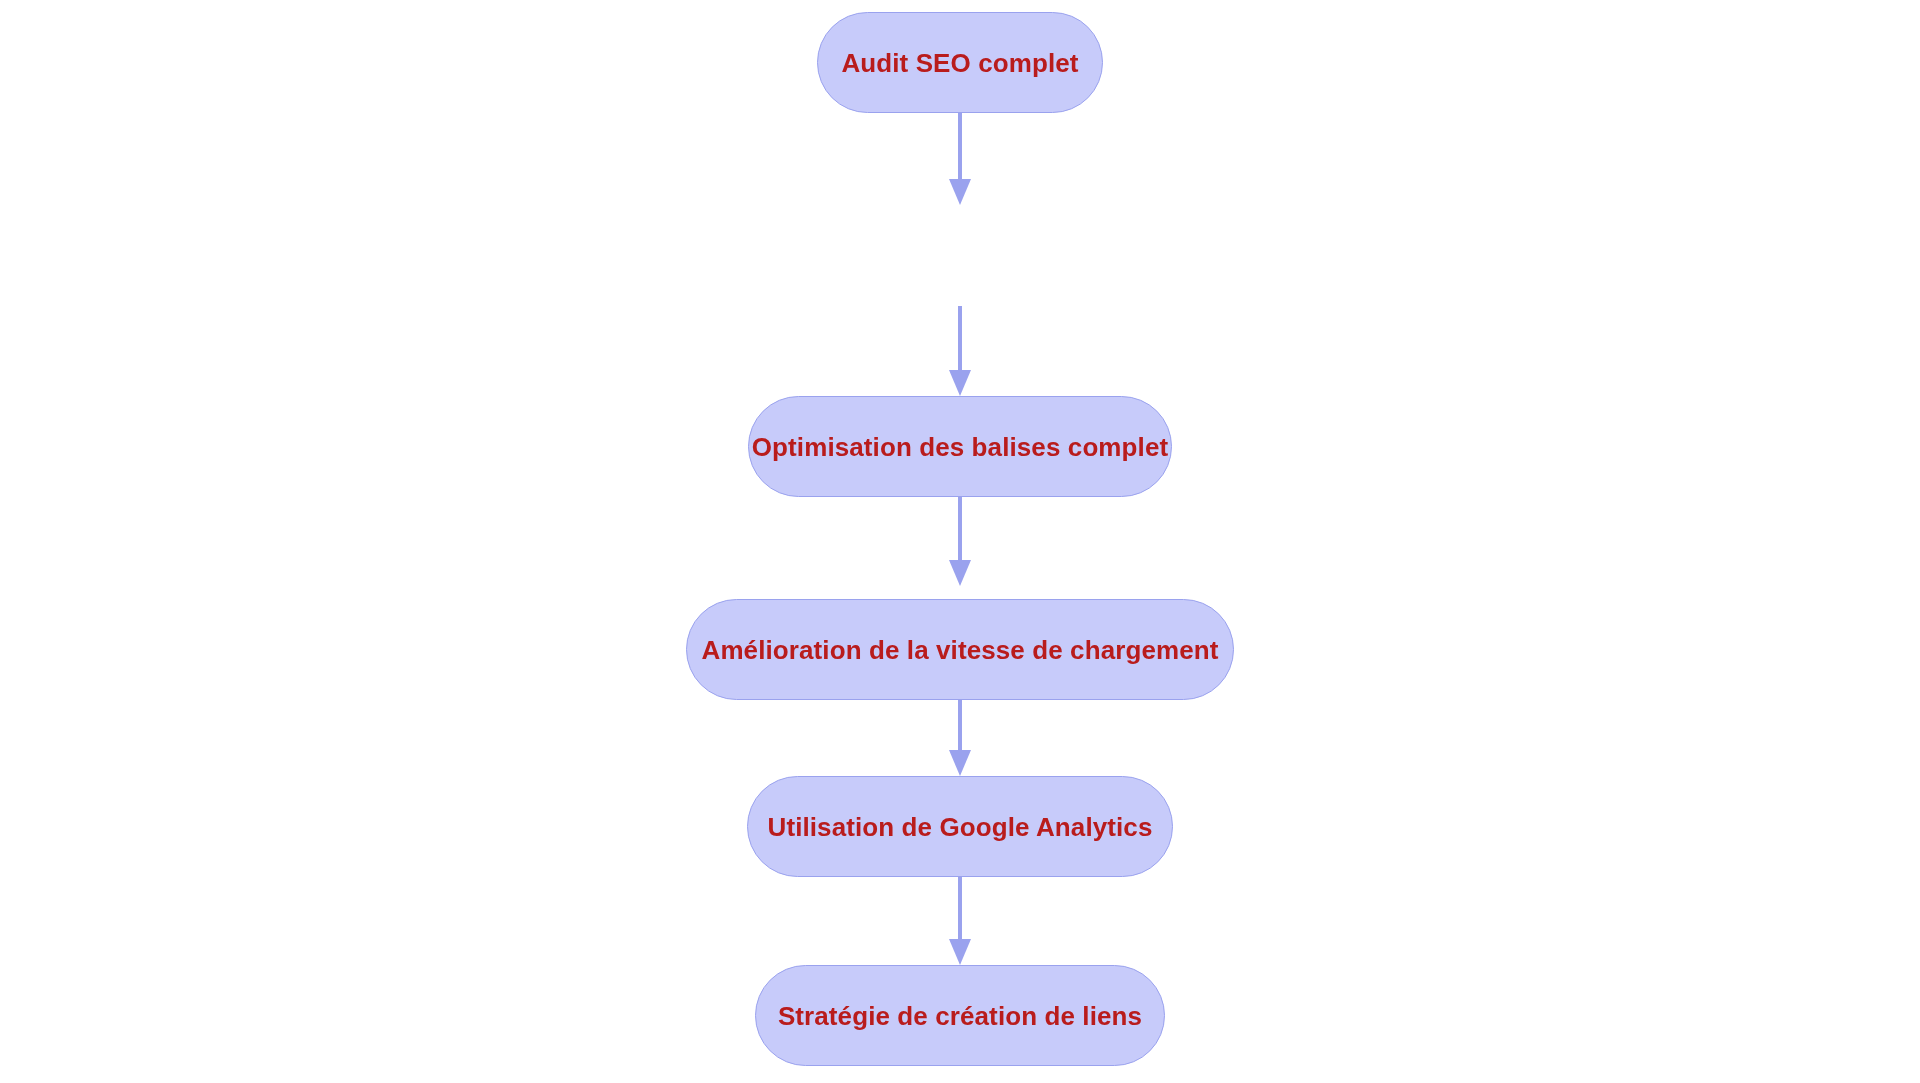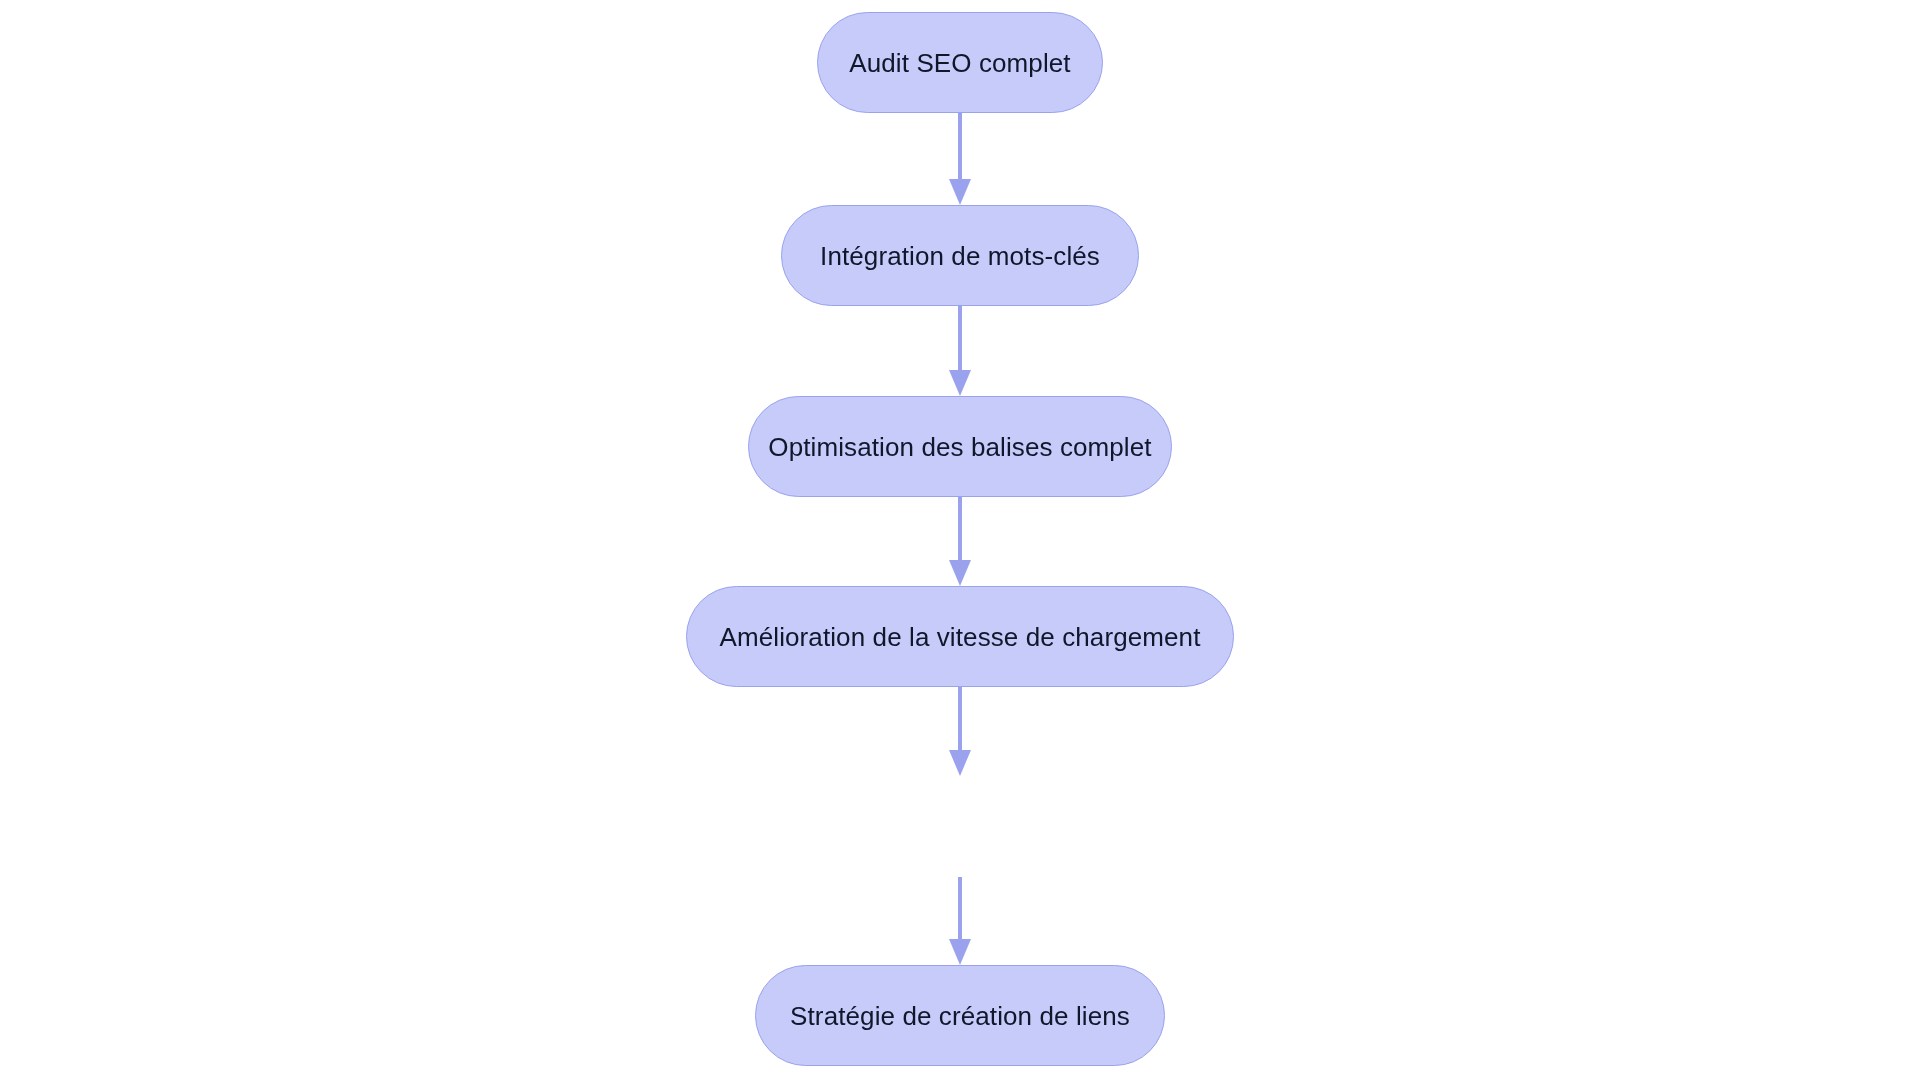--- a/index.html
+++ b/index.html
@@ -32,22 +32,22 @@
     display: flex;
     align-items: center;
     justify-content: center;
     transform: translateX(-50%);
     left: 960px;
   }
 
   .flow-node-label {
     font-family: "Liberation Sans", sans-serif;
     font-size: 26px;
-    font-weight: 400;
-    color: #0f172a;
+    font-weight: 700;
+    color: #b91c1c;
     letter-spacing: 0.1px;
     white-space: nowrap;
     line-height: 1;
     user-select: none;
   }
 
   .flow-edge {
     position: absolute;
     left: 960px;
     transform: translateX(-50%);
@@ -99,25 +99,25 @@
     </div>
     <div class="flow-edge" style="top: 877px; height: 88px;">
       <svg width="26" height="88" viewBox="0 0 26 88">
         <line class="edge-line" x1="13" y1="0" x2="13" y2="65"></line>
         <polygon class="edge-head" points="2,62 24,62 13,88"></polygon>
       </svg>
     </div>
     <div class="flow-node" style="top: 12px; width: 286px;">
       <span class="flow-node-label">Audit SEO complet</span>
     </div>
-    <div class="flow-node" style="top: 205px; width: 358px;">
-      <span class="flow-node-label">Intégration de mots-clés</span>
-    </div>
     <div class="flow-node" style="top: 396px; width: 424px;">
       <span class="flow-node-label">Optimisation des balises complet</span>
     </div>
-    <div class="flow-node" style="top: 586px; width: 548px;">
+    <div class="flow-node" style="top: 599px; width: 548px;">
       <span class="flow-node-label">Amélioration de la vitesse de chargement</span>
+    </div>
+    <div class="flow-node" style="top: 776px; width: 426px;">
+      <span class="flow-node-label">Utilisation de Google Analytics</span>
     </div>
     <div class="flow-node" style="top: 965px; width: 410px; justify-content: center;">
       <span class="flow-node-label">Stratégie de création de liens</span>
     </div>
   </div>
 
 </body></html>

